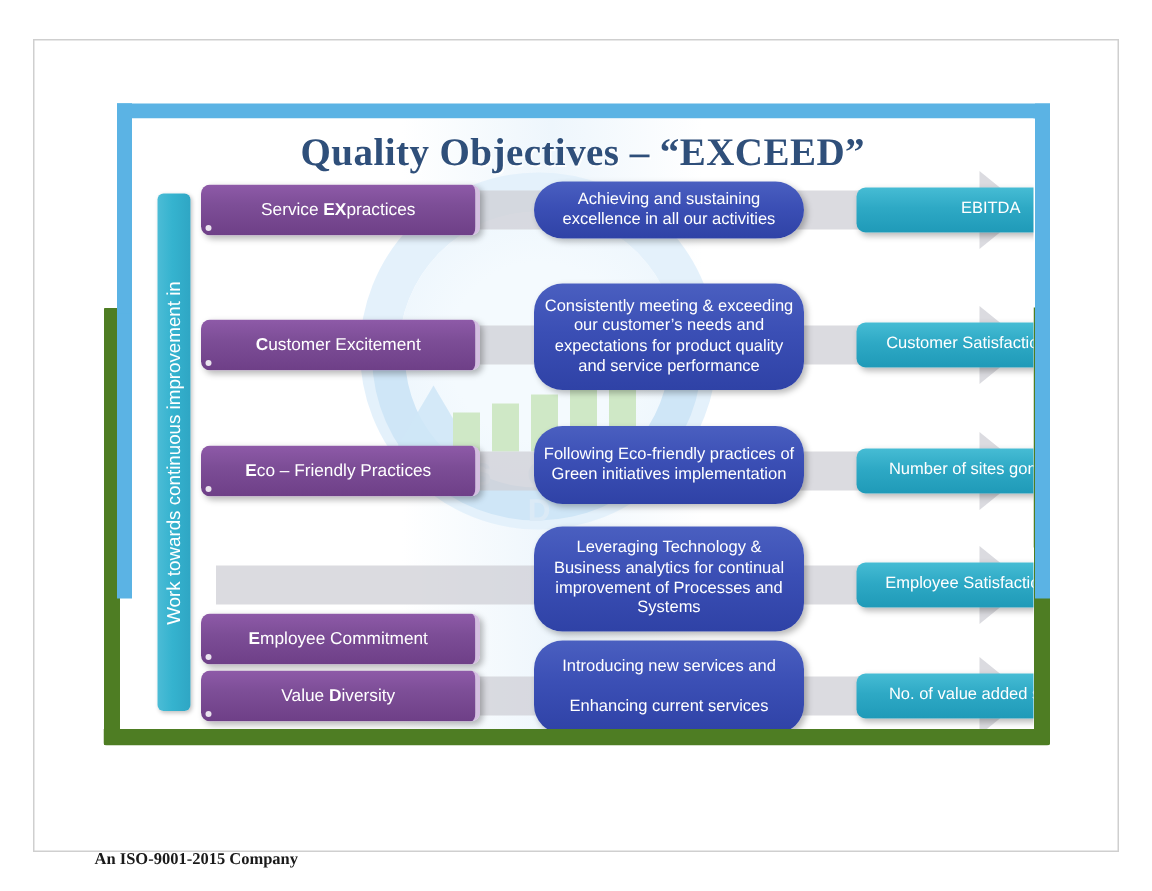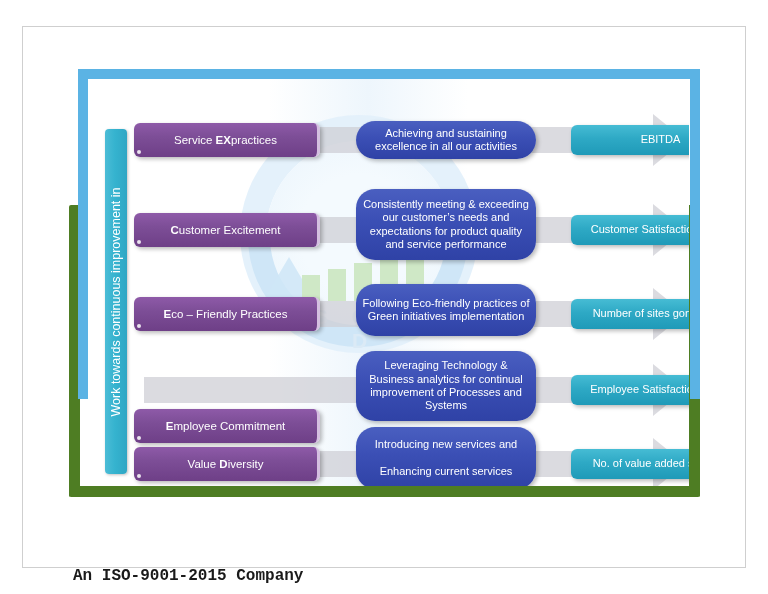--- a/index.html
+++ b/index.html
@@ -298,26 +298,26 @@
     width: 179px;
     height: 30px;
     font-size: 11px;
     background: linear-gradient(to bottom, #46bcd4 0%, #2ea9c5 45%, #1f9ab8 100%);
   }
 
   .strong-cap { font-weight: bold; }
 
   .footer {
     position: absolute;
-    left: 50px;
+    left: 40px;
     top: 540px;
-    font-size: 16px;
+    font-size: 11px;
     font-weight: bold;
     color: #1a1a1a;
-    font-family: Liberation Mono, monospace;
+    font-family: Liberation Serif, serif;
   }
 </style>
 </head>
 <body>
 
 <div id="page">
   <div id="sheet">
 
     <div id="slide">
 
@@ -336,20 +336,21 @@
         <div class="wm-tri"></div>
         <div class="wm-bars">
           <i></i>
             <i></i>
             <i></i>
             <i></i>
             <i></i>
         </div>
         <div class="wm-text">A S C E N D</div>
 
+        <div class="title">Quality Objectives – “EXCEED”</div>
 
         <div class="vbar">
           <div class="vbar-label">Work  towards continuous improvement in</div>
         </div>
 
         <div class="rows">
 
           <div class="row" style="top:0px;">
             <div class="arrow" style="top:4px;"></div>
             <div class="box box-obj" style="top:0px;">

